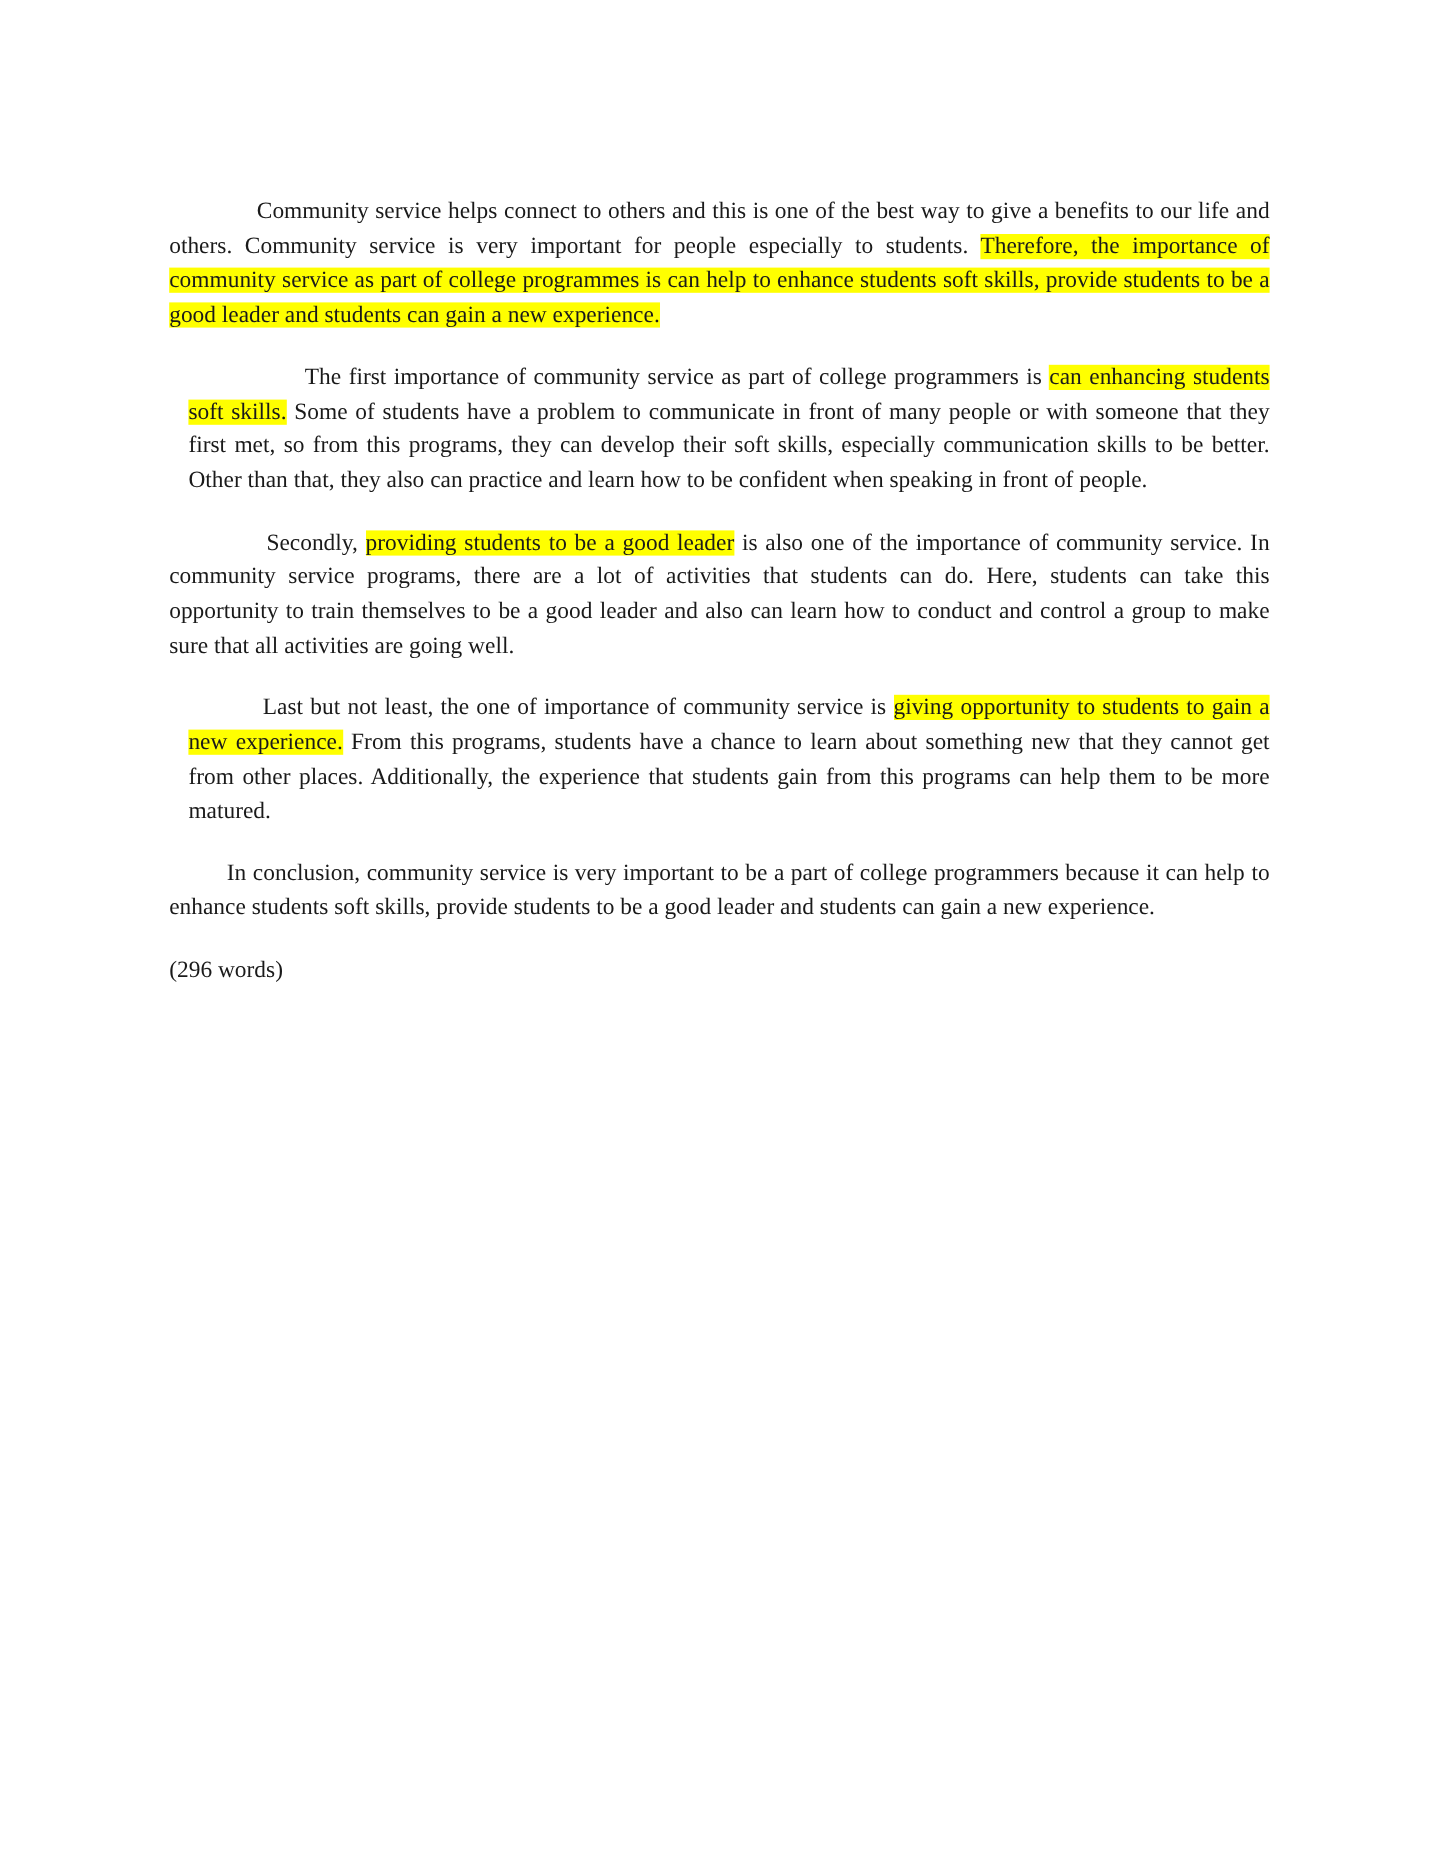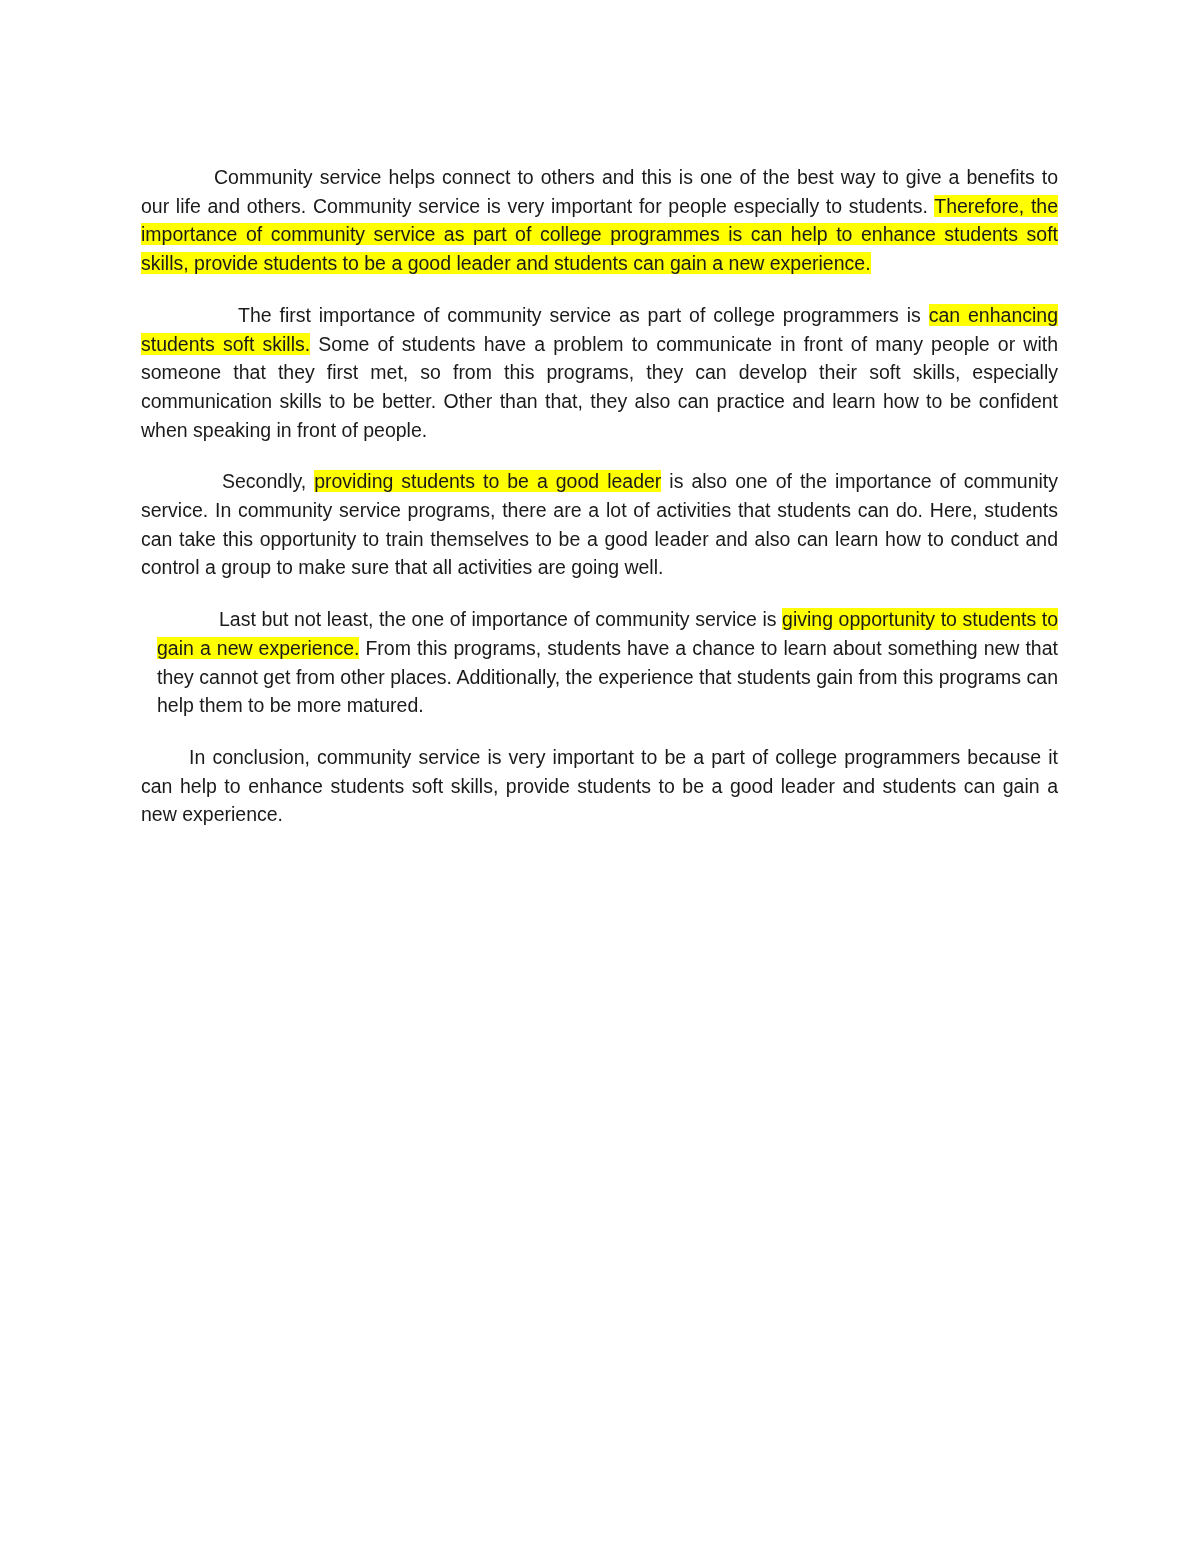--- a/index.html
+++ b/index.html
@@ -19,35 +19,35 @@
       top: 0;
       width: 1200px;
       height: 1553px;
       background: #ffffff;
     }
     .content {
       position: absolute;
       left: 141px;
       top: 163px;
       width: 917px;
-      font-family: Liberation Sans, sans-serif;
+      font-family: Liberation Serif, serif;
       font-size: 19.5px;
       line-height: 28.7px;
       color: #1a1a1a;
     }
     .para {
       margin: 0 0 23px 0;
       text-align: justify;
       text-align-last: left;
     }
     .hl {
       background: #ffff00;
     }
     .para.p1 { text-indent: 73px; }
-    .para.p2 { text-indent: 97px; }
+    .para.p2 { text-indent: 97px; margin-left: 16px; }
     .para.p3 { text-indent: 81px; }
     .para.p4 { text-indent: 62px; margin-left: 16px; }
     .para.p5 { text-indent: 48px; }
     .wordcount {
       margin: 0;
     }
   </style>
 </head>
 <body>
 
@@ -57,15 +57,16 @@
     <p class="para p1"><span>Community service helps connect to others and this is one of the best way to give a benefits to our life and others. Community service is very important for people especially to students. </span><span class="hl">Therefore, the importance of community service as part of college programmes is can help to enhance students soft skills, provide students to be a good leader and students can gain a new experience.</span><span></span></p>
 
     <p class="para p2"><span>The first importance of community service as part of college programmers is </span><span class="hl">can enhancing students soft skills.</span><span> Some of students have a problem to  communicate in front of many people or with someone that they first met, so from this programs, they can develop their soft skills, especially communication skills to be better. Other than that, they also can practice and learn how to be confident when speaking in front of people.</span></p>
 
     <p class="para p3"><span>Secondly, </span><span class="hl">providing students to be a good leader</span><span> is also one of the importance of community service. In community service programs, there are a lot of activities that students can do. Here, students can take this opportunity to train themselves to be a good leader and also can learn how to conduct and control a group to make sure that all activities are going well.</span></p>
 
     <p class="para p4"><span>Last but not least, the one of importance of community service is </span><span class="hl">giving opportunity to students to gain a new experience.</span><span> From this programs, students have a chance to learn about something new that they cannot get from other places. Additionally, the experience that students gain from this programs can help them to be more matured.</span></p>
 
     <p class="para p5"><span>In conclusion, community service is very important to be a part of college programmers because it can help to enhance students soft skills, provide students to be a good leader and students can gain a new experience.</span></p>
 
+    <p class="wordcount">(296 words)</p>
 
   </div>
 </div>
 
 </body></html>

